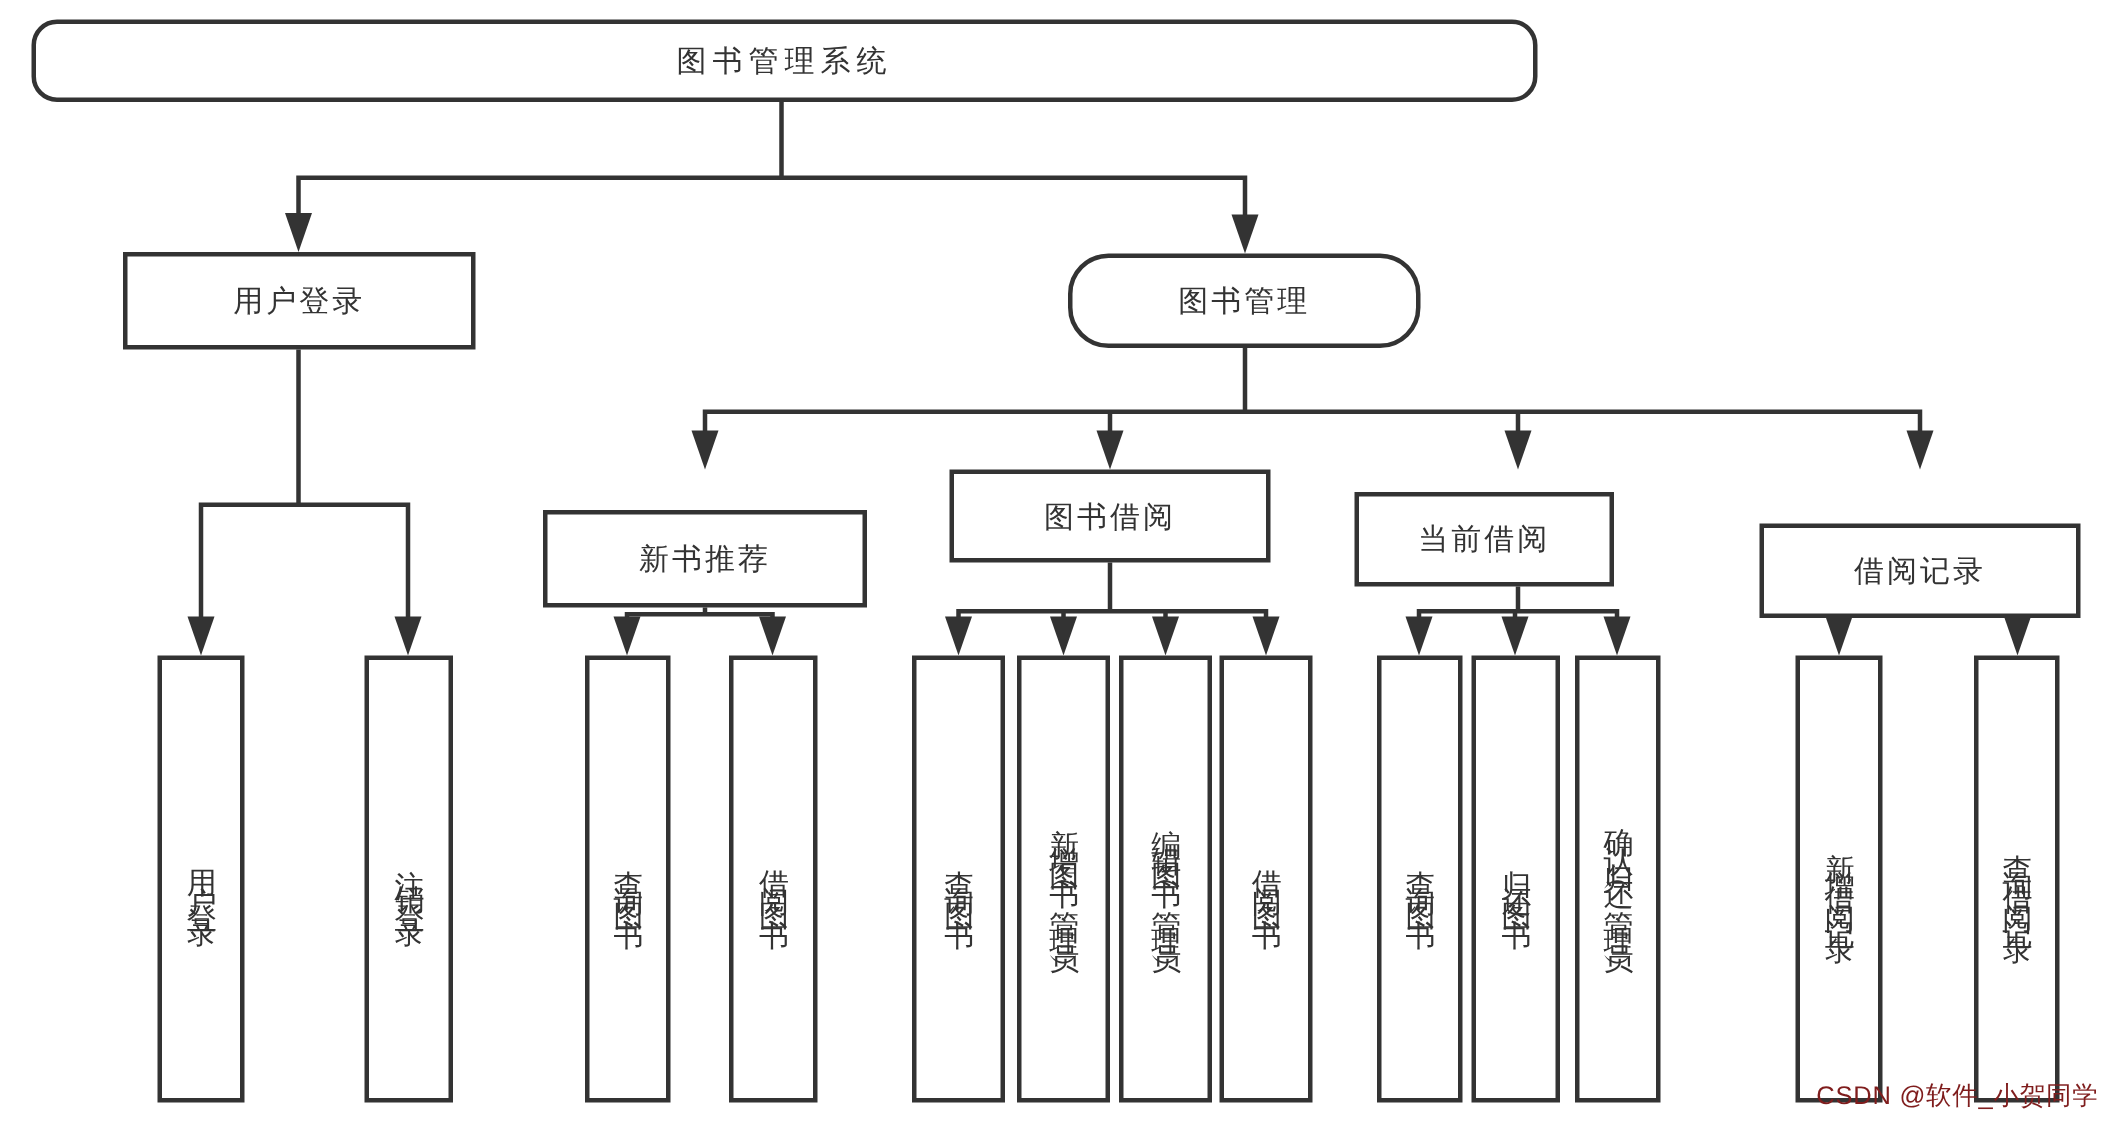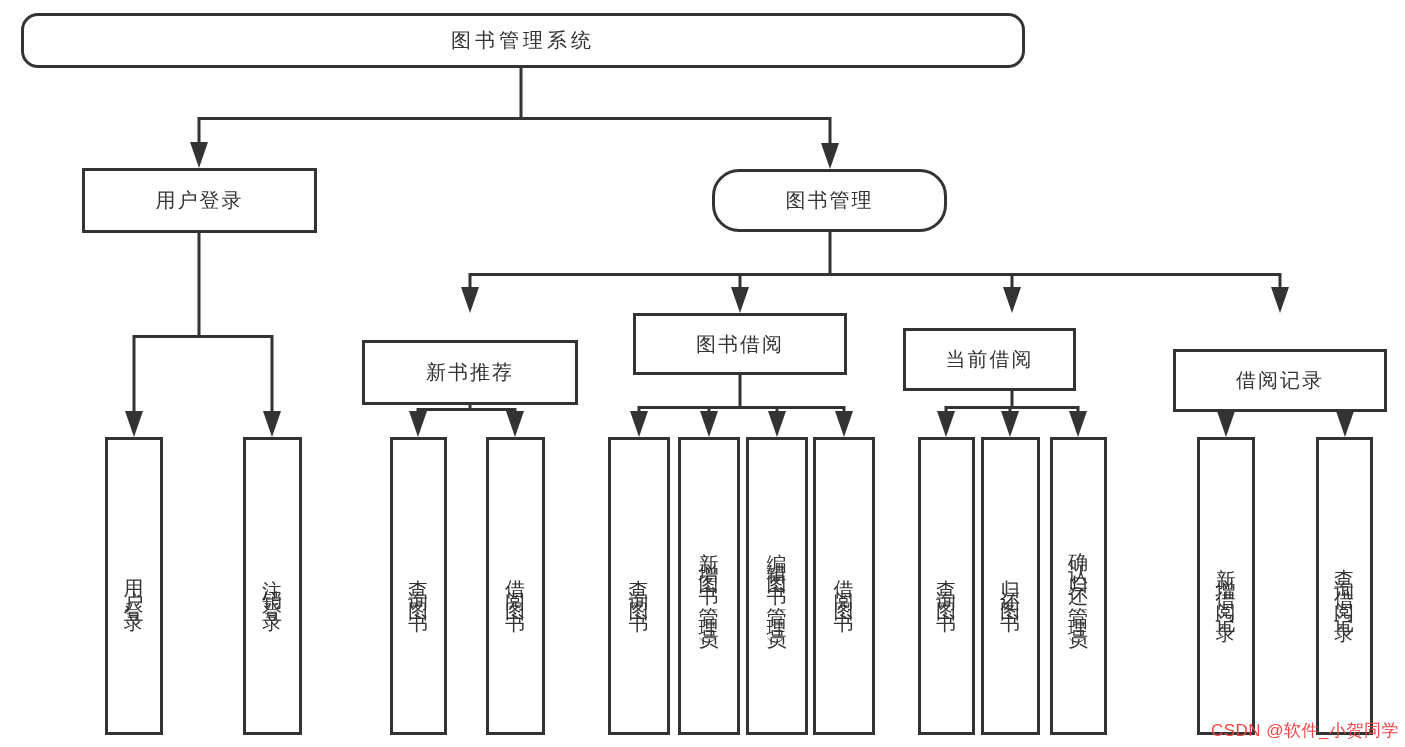--- a/index.html
+++ b/index.html
@@ -39,21 +39,21 @@
     font-size:20px;
     line-height:1;
     letter-spacing:11px;
     white-space:nowrap;
   }
   .watermark{
     position:absolute;
     right:6px;bottom:5px;
     z-index:5;
     font-size:17px;
-    color:#ef4444;
+    color:#7f1d1d;
     letter-spacing:0.5px;
   }
 </style>
 </head>
 <body>
 
 <div class="canvas">
 
   <svg class="wires" width="1405" height="747" viewBox="0 0 1405 747">
     <g stroke="#333333" stroke-width="3" fill="none">

